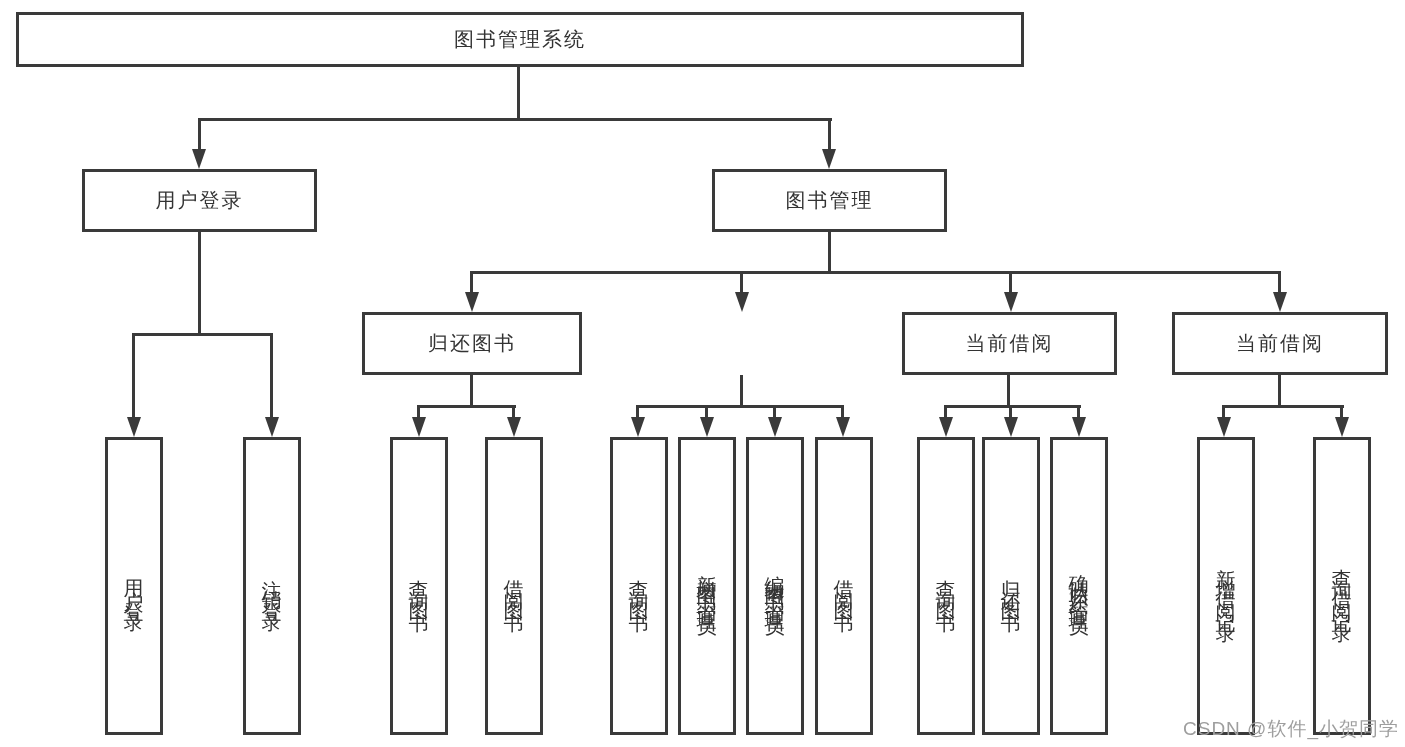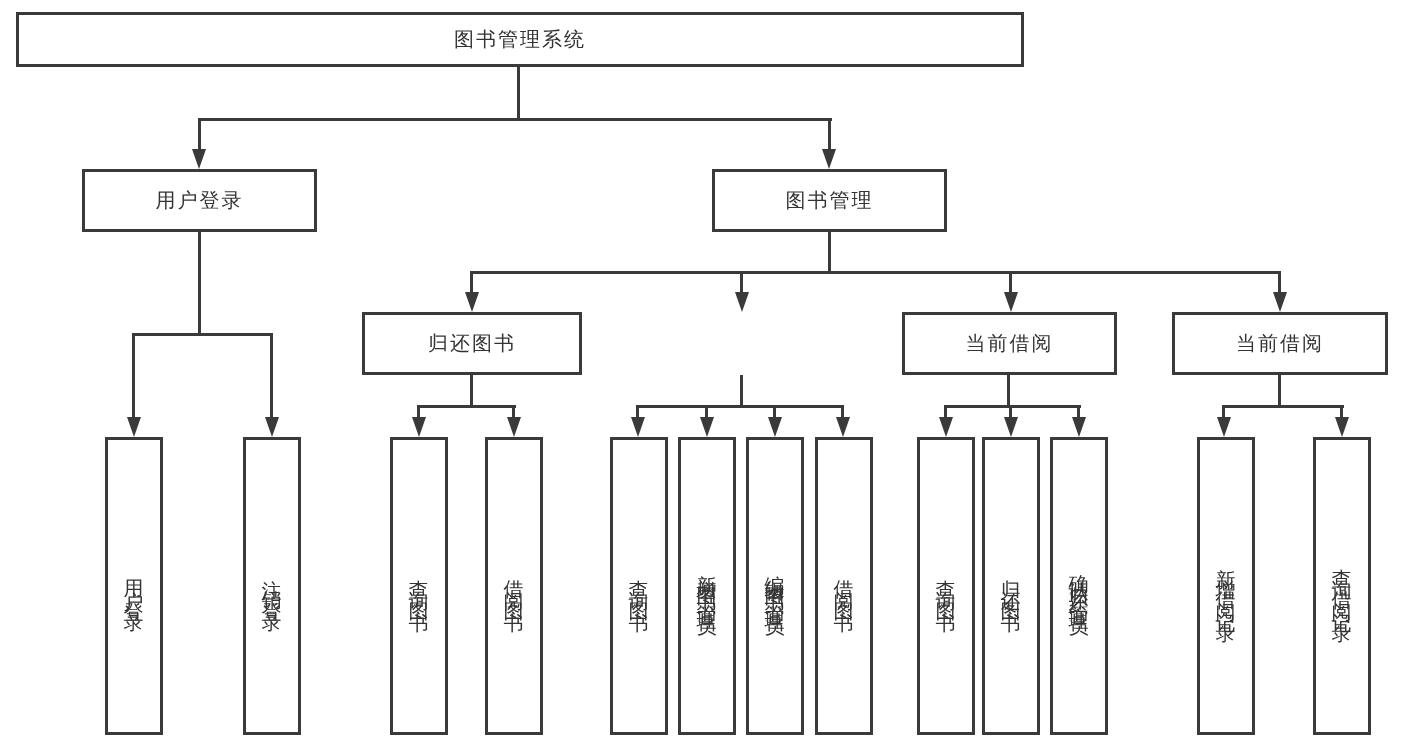--- a/index.html
+++ b/index.html
@@ -174,14 +174,15 @@
     <span class="vt tight">确认归还（管理员）</span>
   </div>
 
   <div class="leaf" style="left:1197px">
     <span class="vt">新增借阅记录</span>
   </div>
   <div class="leaf" style="left:1313px">
     <span class="vt">查询借阅记录</span>
   </div>
 
+  <div class="watermark">CSDN @软件_小贺同学</div>
 
 </div>
 
 </body></html>

